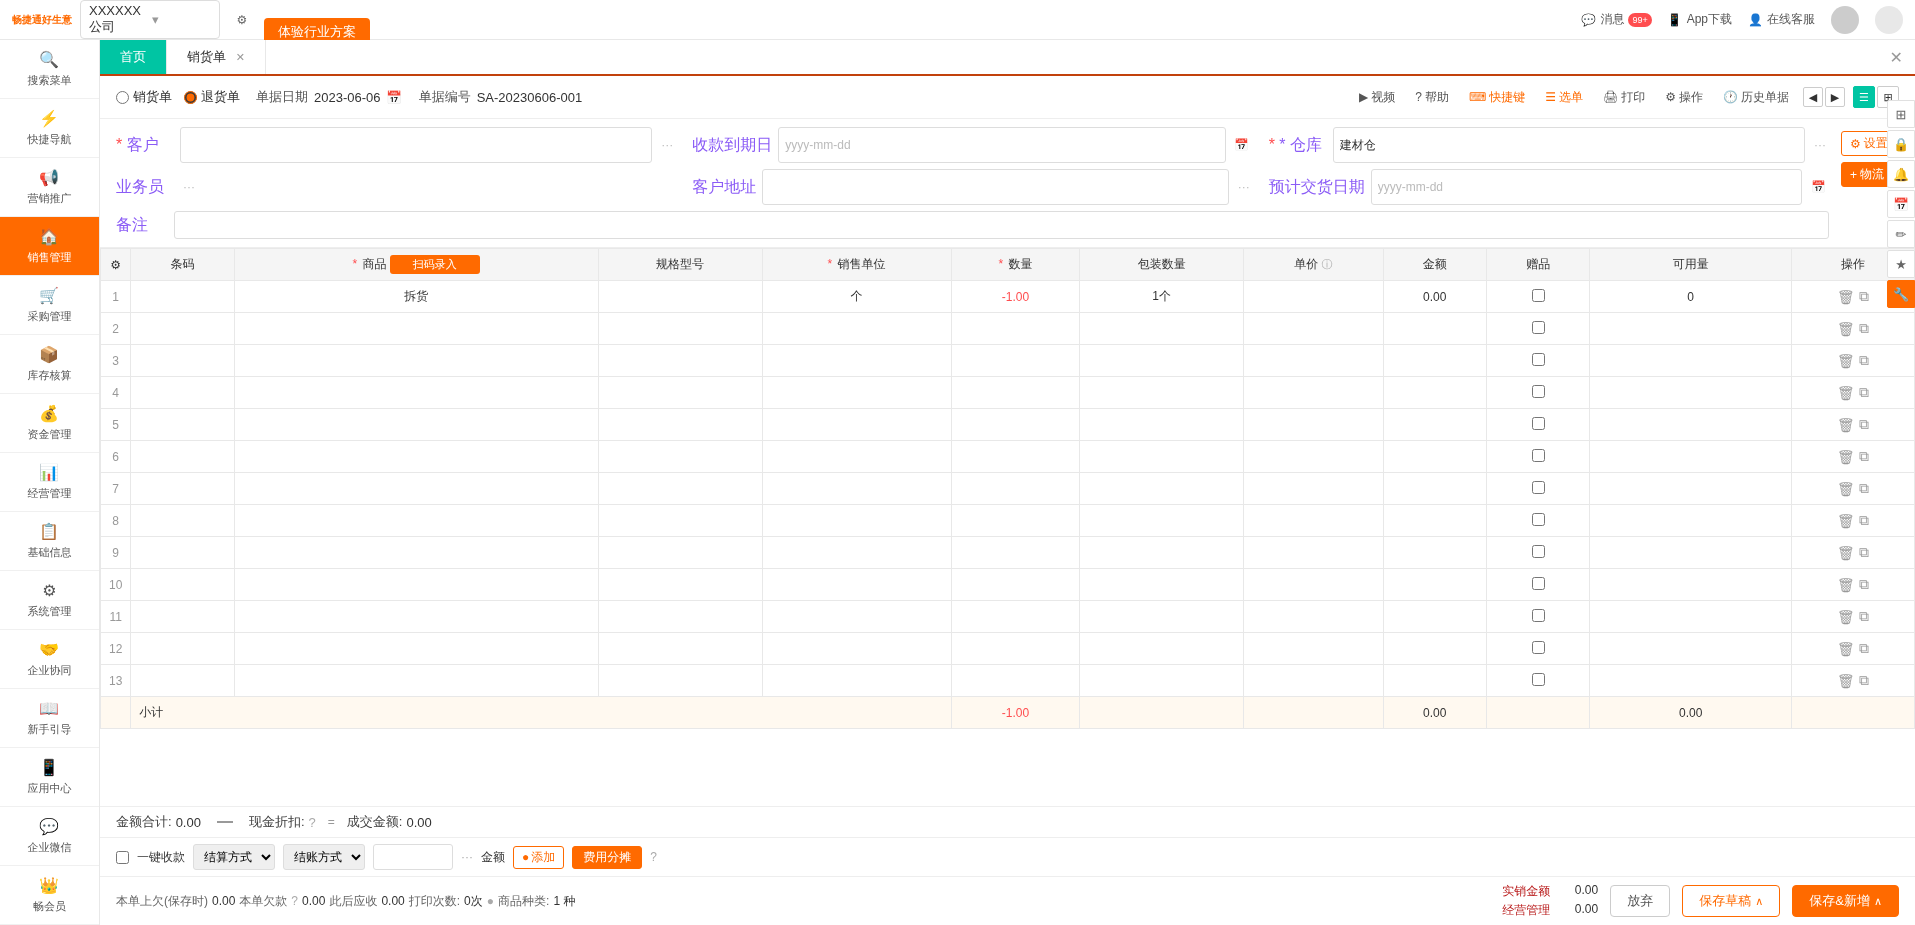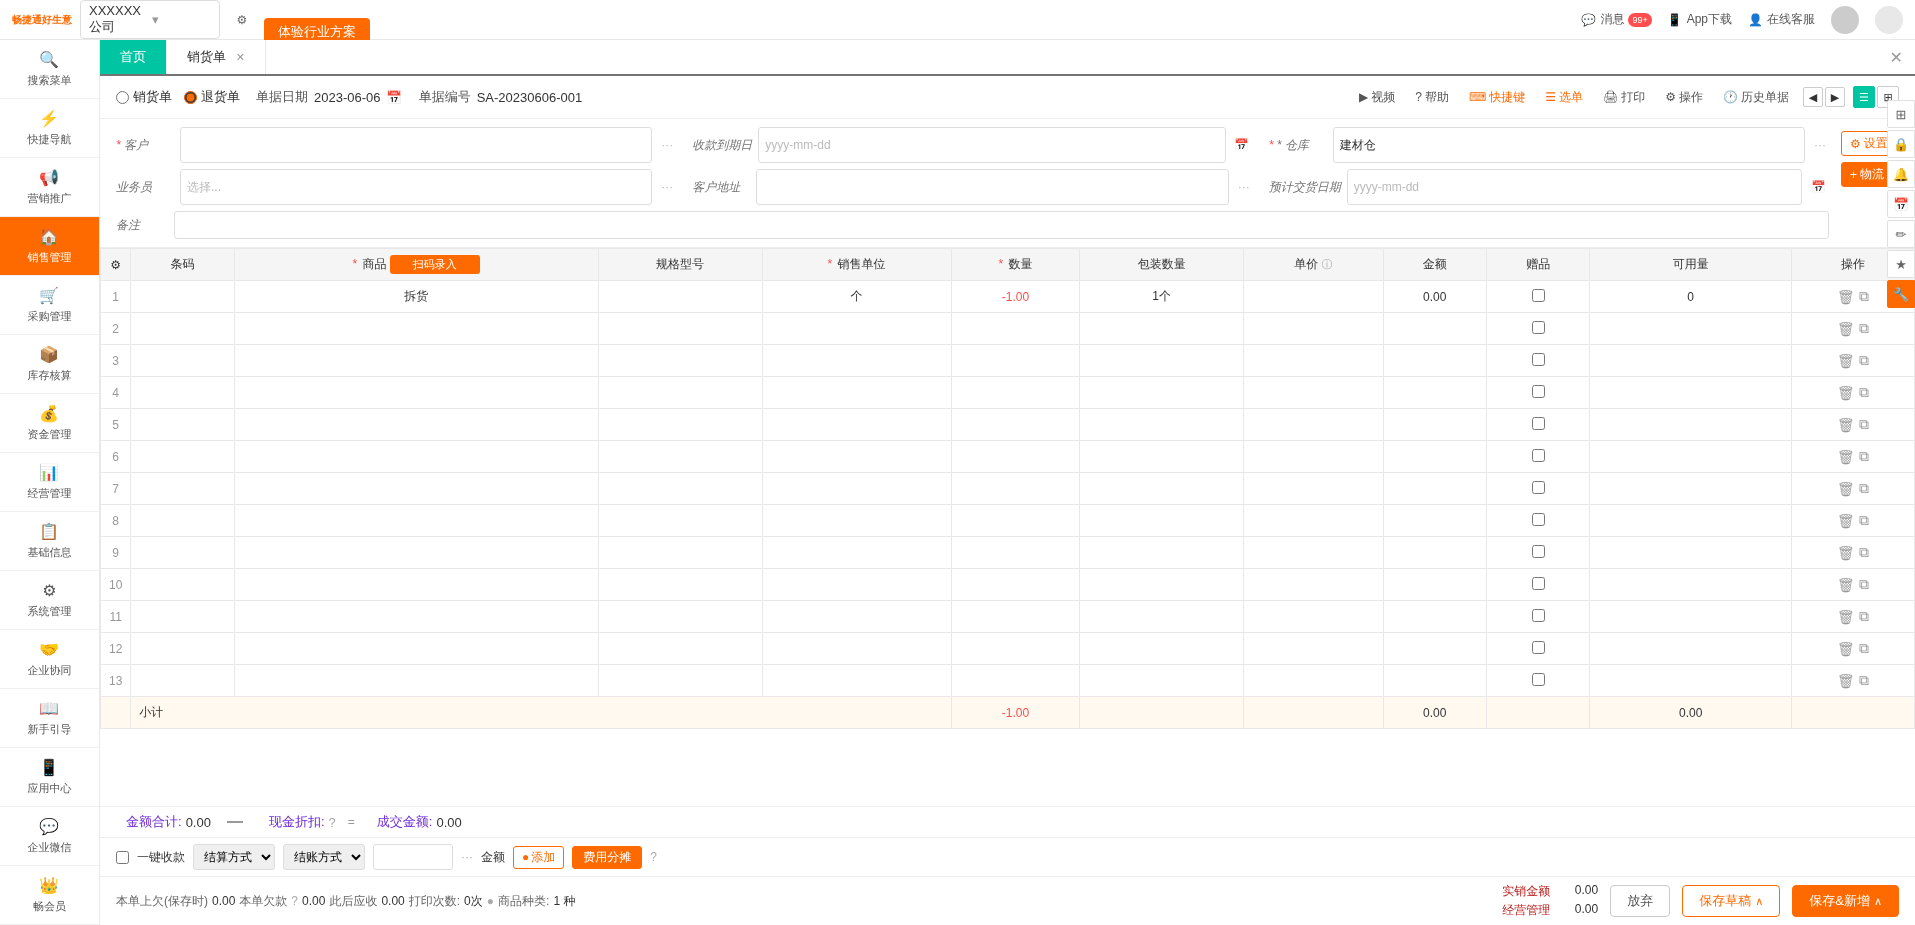--- a/index.html
+++ b/index.html
@@ -62,21 +62,21 @@
     }
     .sidebar-item.active { background: #ff6a00; color: #fff; }
     .sidebar-item .icon { font-size: 16px; }
 
     
     .main-content { flex: 1; display: flex; flex-direction: column; overflow: hidden; }
 
     
     .tab-bar {
       display: flex; align-items: center; background: #fff;
-      border-bottom: 2px solid #737373; padding: 0 0 0 0;
+      border-bottom: 2px solid #c2410c; padding: 0 0 0 0;
     }
     .tab {
       padding: 8px 20px; cursor: pointer; font-size: 13px; color: #555;
       border-right: 1px solid #e8e8e8;
     }
     .tab.active { background: #fff; color: #333; }
     .tab.home { background: #00c5a3; color: #fff; }
     .tab-close { margin-left: 6px; color: #999; cursor: pointer; font-size: 11px; }
     .tab-bar-close { margin-left: auto; padding: 0 12px; cursor: pointer; color: #999; font-size: 16px; }
 
@@ -129,21 +129,21 @@
     .action-btns { display: flex; gap: 4px; align-items: center; justify-content: center; }
     .action-btn { cursor: pointer; color: #999; font-size: 14px; }
     .checkbox-cell input[type=checkbox] { cursor: pointer; }
 
     
     .bottom-summary {
       background: #fff; border-top: 1px solid #eee; padding: 6px 16px;
       display: flex; align-items: center; gap: 12px;
     }
     .summary-item { display: flex; align-items: center; gap: 4px; font-size: 13px; }
-    .summary-label { color: #6d28d9; margin-left: 10px; }
+    .summary-label { color: #404040; }
     .summary-value { color: #333; font-weight: 500; }
     .equal-sign { color: #999; }
 
     
     .payment-row {
       background: #fff; border-top: 1px solid #eee; padding: 6px 16px;
       display: flex; align-items: center; gap: 8px;
     }
     .payment-row input[type=checkbox] { cursor: pointer; }
     .payment-select {
@@ -211,21 +211,21 @@
     .fields-container {
       background: #fff; padding: 8px 16px; border-bottom: 1px solid #eee;
     }
     .fields-row {
       display: grid; grid-template-columns: 1fr 1fr 1fr; gap: 8px 16px; margin-bottom: 6px;
       align-items: center;
     }
     .field-item {
       display: flex; align-items: center; gap: 6px;
     }
-    .field-label { min-width: 58px; color: #737373; font-size: 12px; white-space: nowrap; font-style: italic; }
+    .field-label { min-width: 58px; color: #8b5cf6; font-size: 16px; white-space: nowrap; }
     .field-label.req::before { content: "* "; color: #ff4d4f; }
     .field-input {
       flex: 1; height: 36px; border: 1px solid #ddd; border-radius: 3px;
       padding: 0 6px; font-size: 12px; color: #333; outline: none; background: #fff;
     }
     .field-input::placeholder { color: #bbb; }
     .field-action { color: #bbb; cursor: pointer; font-size: 12px; padding: 0 3px; }
     .field-cal { color: #bbb; cursor: pointer; }
     .remark-row {
       display: flex; align-items: center; 
@@ -444,21 +444,20 @@
             <div class="field-item">
               <span class="field-label req">* 仓库</span>
               <input class="field-input" value="建材仓" style="">
               <span class="field-action dots-btn">···</span>
             </div>
           </div>
 
           <div class="fields-row">
             <div class="field-item">
               <span class="field-label">业务员</span>
-              <input class="field-input" placeholder="选择..." style="">
               <span class="field-action dots-btn">···</span>
             </div>
             <div class="field-item">
               <span class="field-label">客户地址</span>
               <input class="field-input" placeholder="" style="">
               <span class="field-action dots-btn">···</span>
             </div>
             <div class="field-item">
               <span class="field-label">预计交货日期</span>
               <input class="field-input" placeholder="yyyy-mm-dd" style="">

